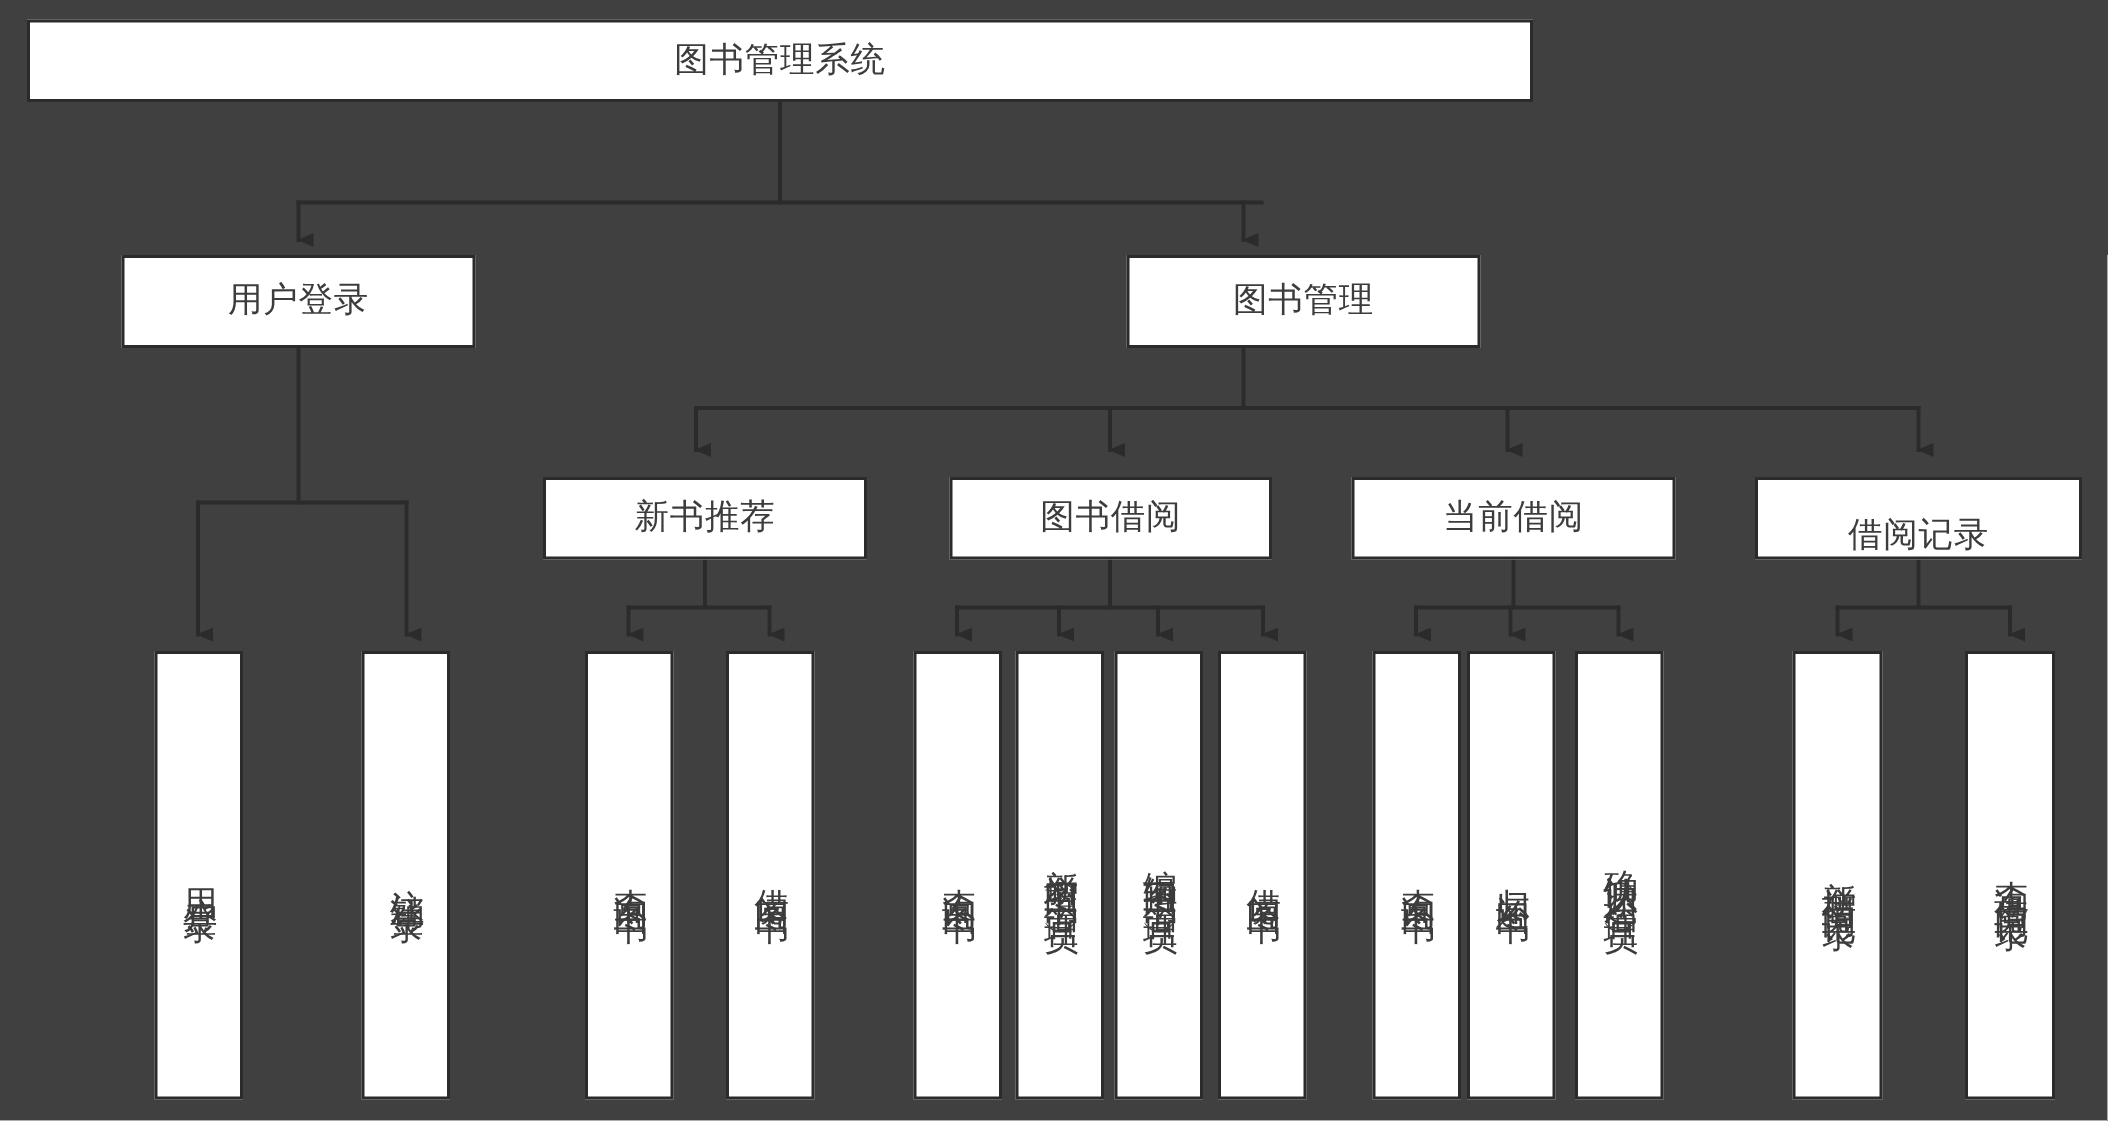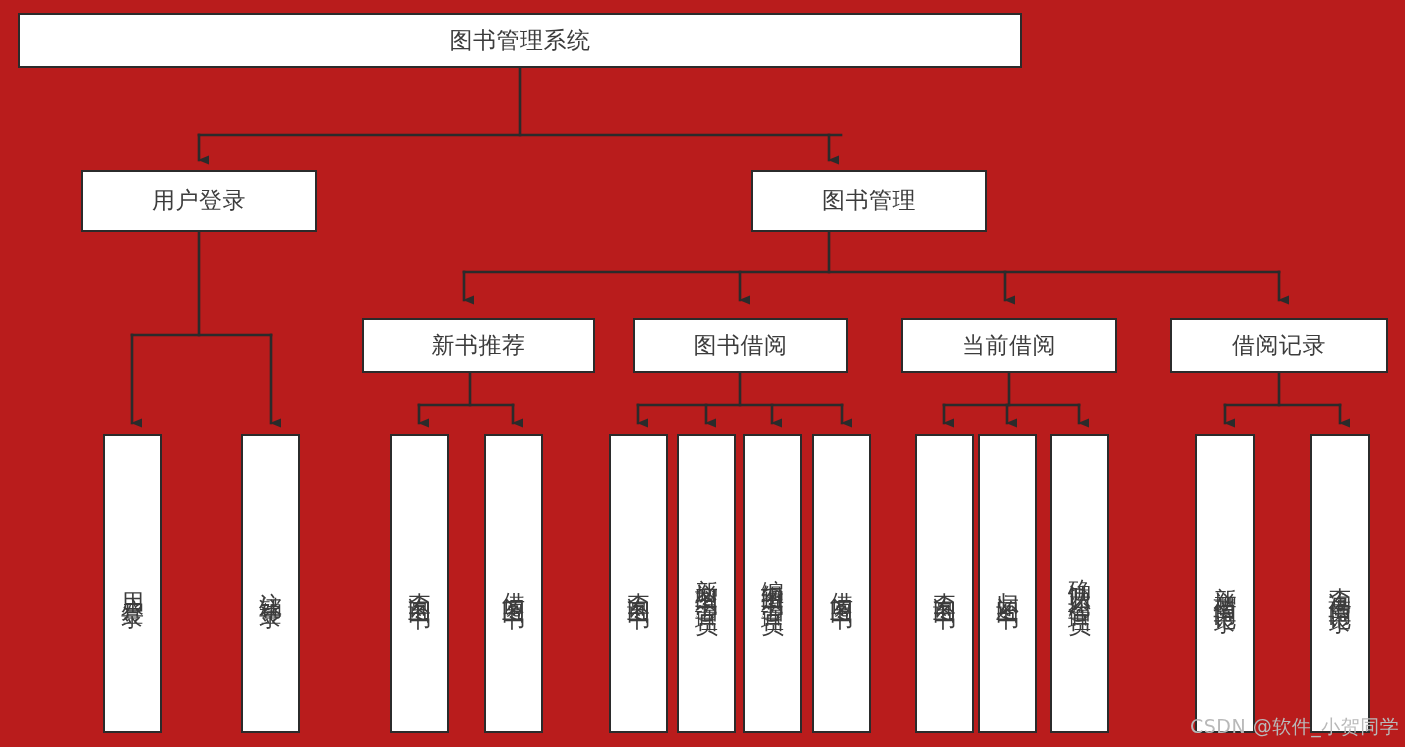--- a/index.html
+++ b/index.html
@@ -8,21 +8,21 @@
     padding: 0;
     background: #ffffff;
   }
   body {
     font-family: "DejaVu Sans", "Liberation Sans", sans-serif;
   }
   #diagram-root {
     position: relative;
     width: 1405px;
     height: 747px;
-    background: #b91c1c;
+    background: #404040;
     overflow: hidden;
   }
   #svg-layer {
     position: absolute;
     left: 0;
     top: 0;
     width: 1405px;
     height: 747px;
   }
   .node {
@@ -132,33 +132,33 @@
   </div>
 
   <div class="node horiz" style="left:81px; top:170px; width:236px; height:62px;">
     <span class="node-label">用户登录</span>
   </div>
 
   <div class="node horiz" style="left:711px; top:170px; width:236px; height:62px;margin-left:40px;">
     <span class="node-label">图书管理</span>
   </div>
 
-  <div class="node horiz" style="left:362px; top:318px; width:233px; height:55px;">
+  <div class="node horiz" style="left:362px; top:318px; width:216px; height:55px;">
     <span class="node-label">新书推荐</span>
   </div>
 
   <div class="node horiz" style="left:901px; top:318px; width:216px; height:55px;">
     <span class="node-label">当前借阅</span>
   </div>
 
   <div class="node horiz" style="left:633px; top:318px; width:215px; height:55px;">
     <span class="node-label">图书借阅</span>
   </div>
 
-  <div class="node horiz" style="left:1170px; top:318px; width:218px; height:55px;">
+  <div class="node horiz" style="left:1170px; top:318px; width:218px; height:55px;align-items:flex-end;">
     <span class="node-label">借阅记录</span>
   </div>
 
   <div class="node vert" style="left:103px; top:434px; width:59px; height:299px;">
     <span class="node-label">用户登录</span>
   </div>
 
   <div class="node vert" style="left:241px; top:434px; width:59px; height:299px;">
     <span class="node-label">注销登录</span>
   </div>
@@ -200,15 +200,14 @@
   </div>
 
   <div class="node vert" style="left:1195px; top:434px; width:60px; height:299px;">
     <span class="node-label">新增借阅记录</span>
   </div>
 
   <div class="node vert" style="left:1310px; top:434px; width:60px; height:299px;">
     <span class="node-label">查询借阅记录</span>
   </div>
 
-  <div class="watermark" style="left:1190px; top:714px;">CSDN @软件_小贺同学</div>
 
 </div>
 
 </body></html>

